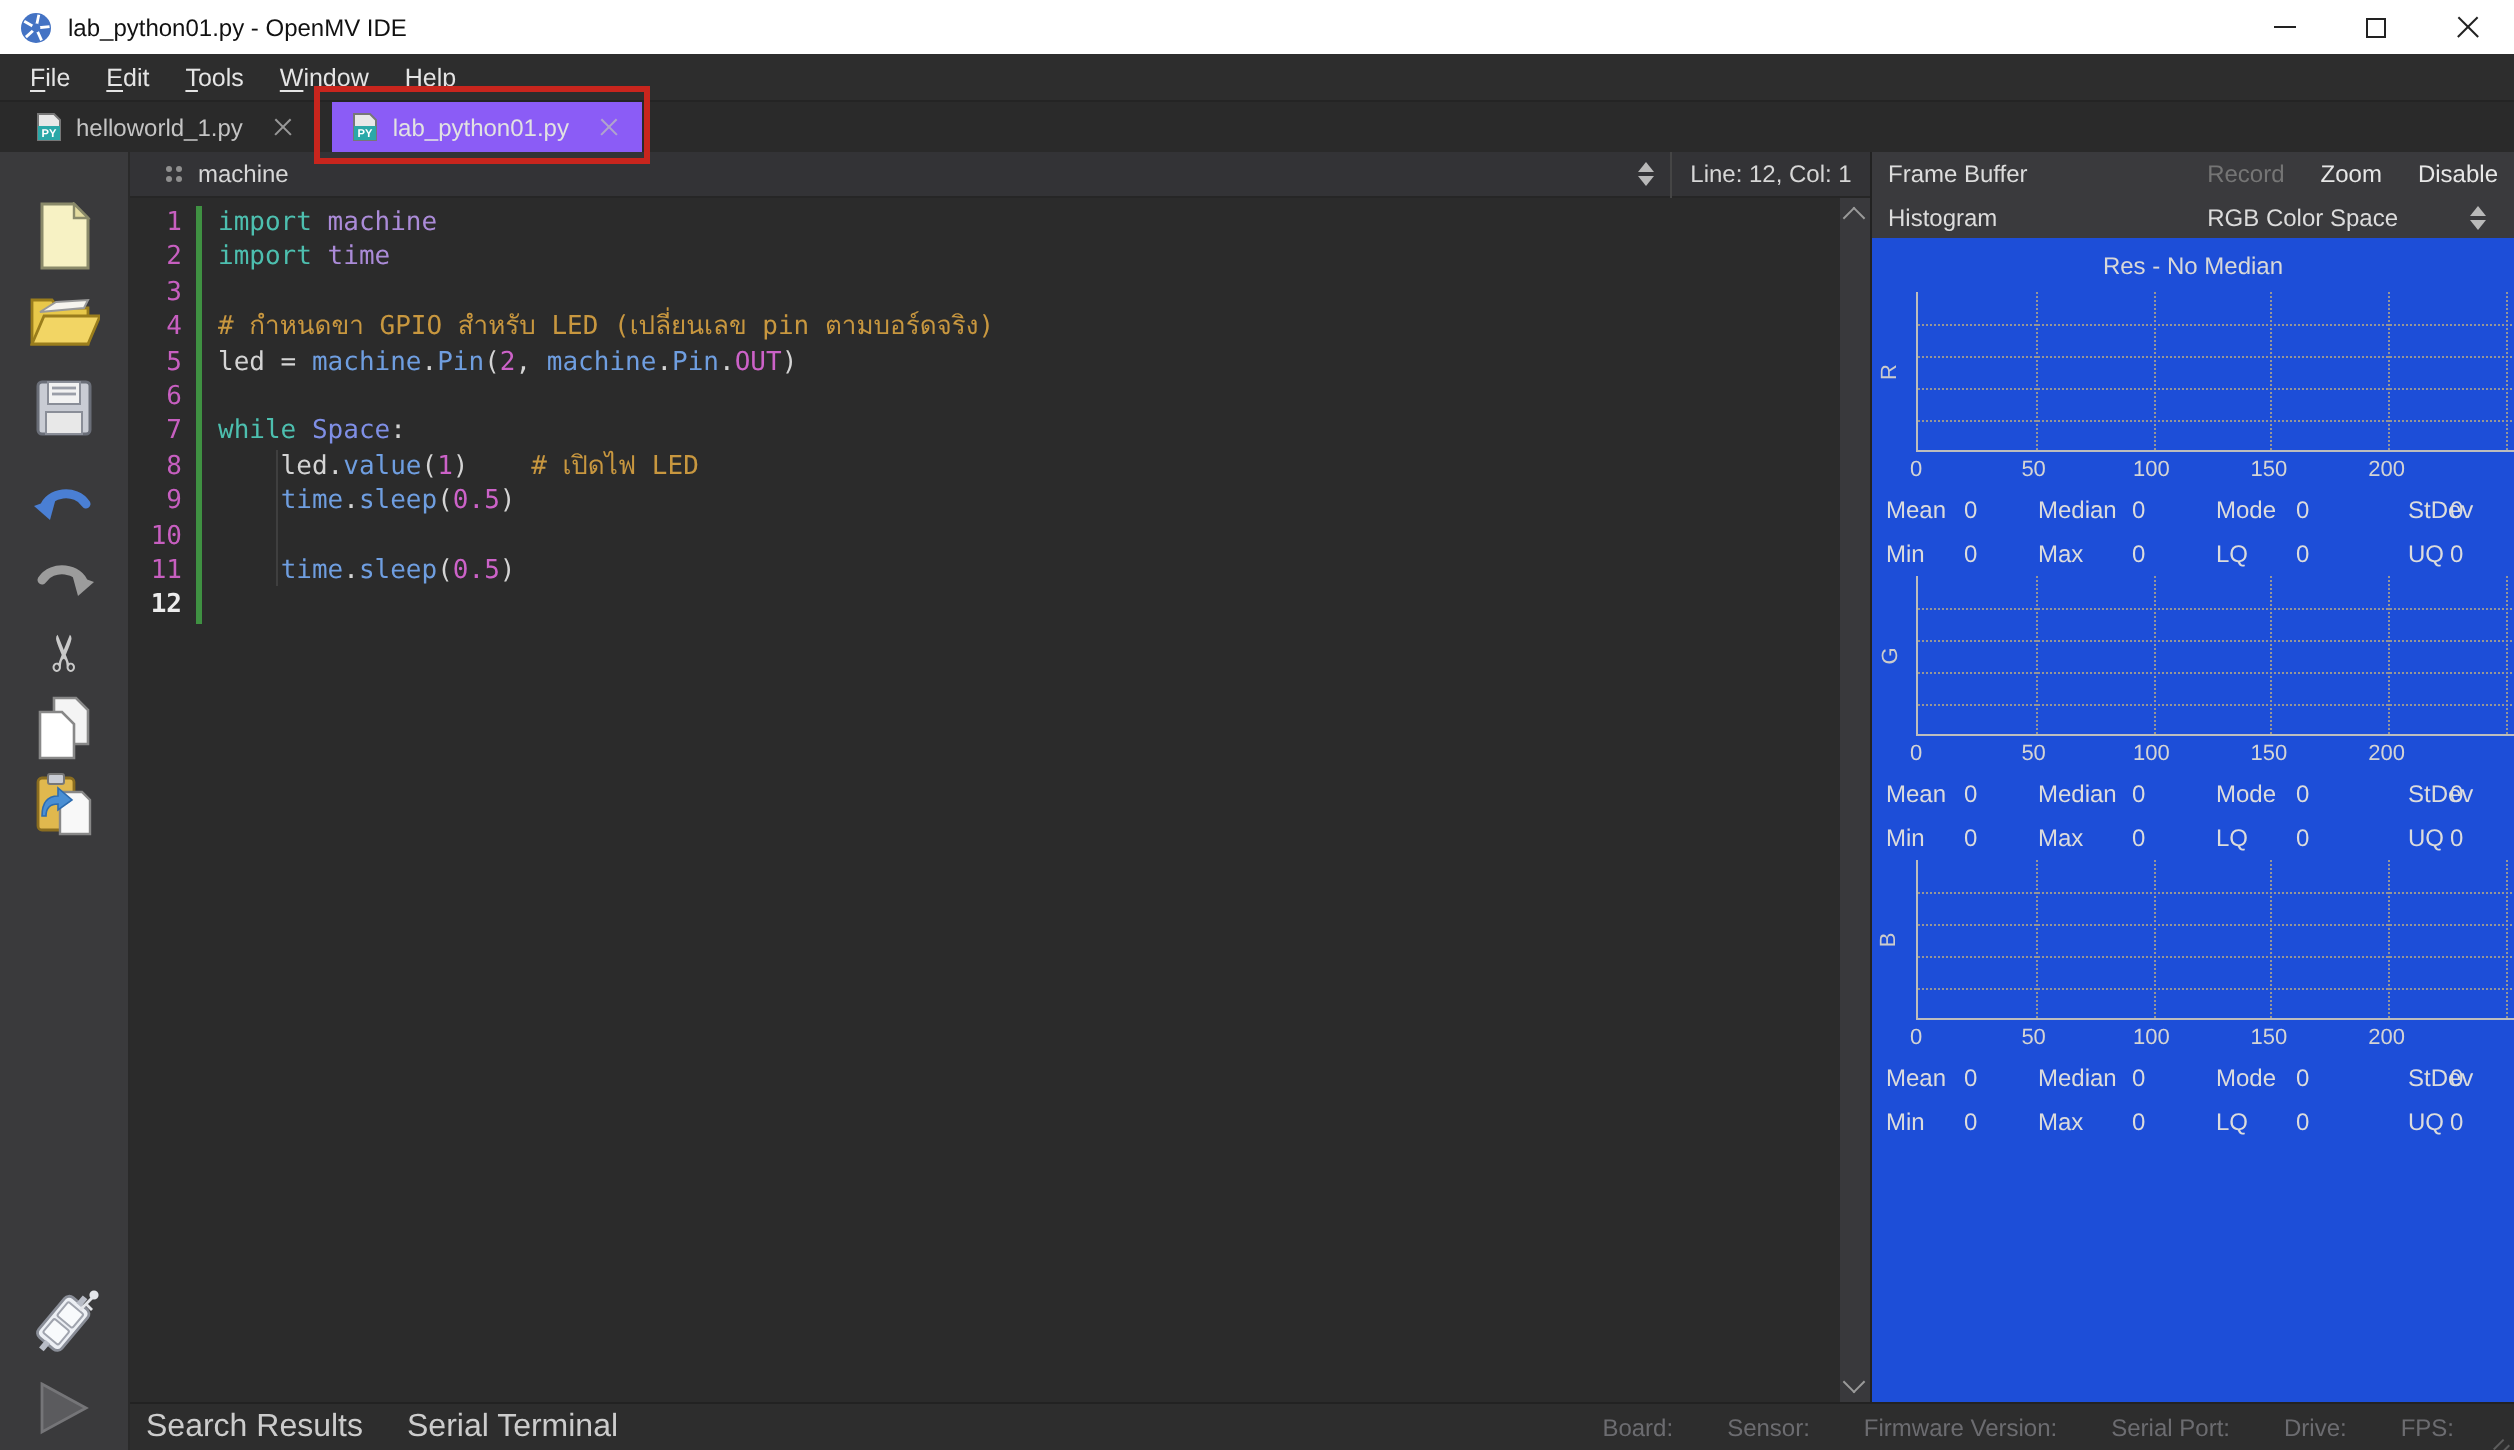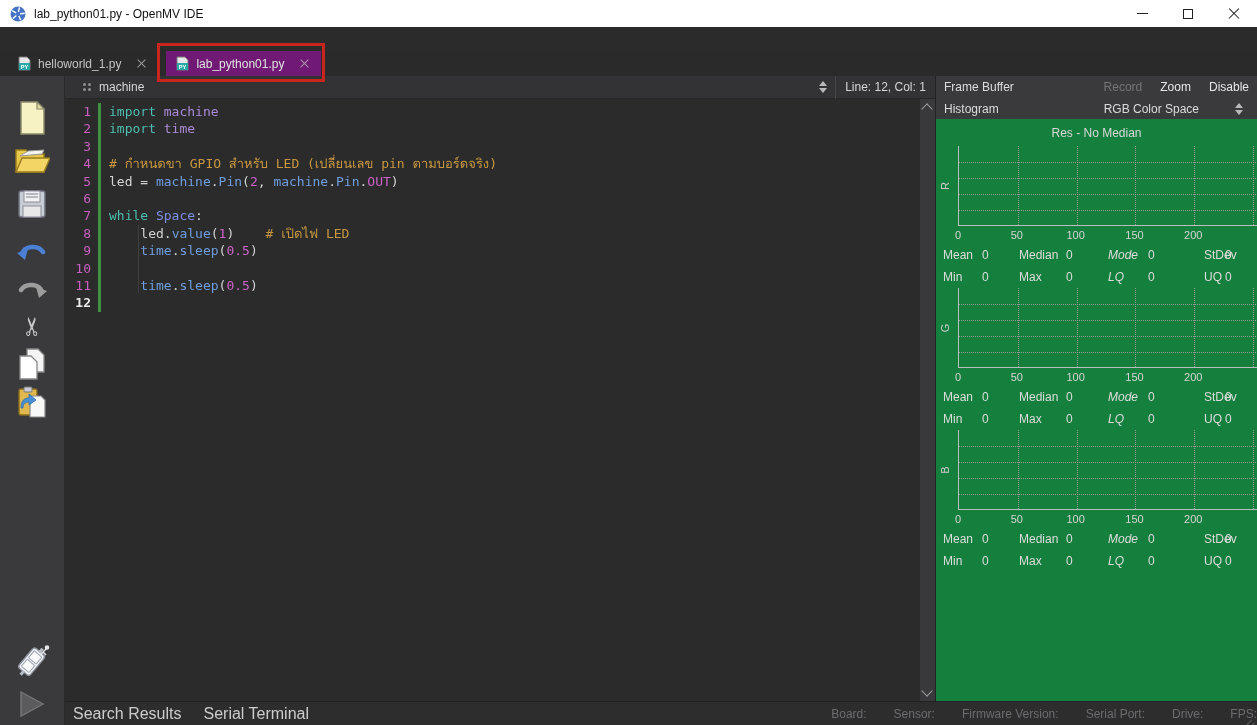--- a/index.html
+++ b/index.html
@@ -19,21 +19,21 @@
   .glyph-close { position:relative; width:12px; height:12px; }
   .glyph-close::before,.glyph-close::after { content:""; position:absolute; left:-1px; top:5px; width:14px; height:1.4px; background:#222; }
   .glyph-close::before { transform:rotate(45deg); } .glyph-close::after { transform:rotate(-45deg); }
   
   .menubar { position:absolute; left:0; top:27px; width:1257px; height:24px; background:#2d2d2d; display:flex; align-items:center; padding-left:6px; border-bottom:1px solid #242424; }
   .menu-item { font-size:12.5px; color:#e4e4e4; padding:3px 9px; }
   .menu-item u { text-decoration:underline; text-underline-offset:2px; }
   
   .tabrow { position:absolute; left:0; top:51px; width:1257px; height:25px; background:#2a2a2a; display:flex; align-items:flex-end; }
   .tab { height:25px; display:inline-flex; align-items:center; padding:0 12px 0 10px; margin-left:8px; font-size:12px; color:#c4c4c4; background:#2a2a2a; }
-  .tab.active { background:#701a75; color:#e2e2e2; }
+  .tab.active { background:#8b5cf6; color:#e2e2e2; }
   .tab .file-icon { margin-right:7px; }
   .tab-close { position:relative; width:9px; height:9px; margin-left:16px; opacity:.75; }
   .tab-close::before,.tab-close::after { content:""; position:absolute; left:-1px; top:4px; width:11px; height:1.2px; background:#bdbdbd; }
   .tab-close::before { transform:rotate(45deg); } .tab-close::after { transform:rotate(-45deg); }
   
   .annotation-box { position:absolute; left:157px; top:43px; width:168px; height:39px; border:3px solid #c8251d; z-index:50; pointer-events:none; }
   
   .left-toolbar { position:absolute; left:0; top:76px; width:65px; height:649px; background:#3a3a3c; border-right:1px solid #2a2a2a; }
   .tool-icon { position:absolute; left:13px; width:38px; height:36px; display:flex; align-items:center; justify-content:center; }
   .scissors { font-family:"DejaVu Sans", sans-serif; font-size:25px; color:#c9c9c9; transform:rotate(-90deg); }
@@ -57,46 +57,46 @@
   .chg { width:3px; background:#3f9142; flex:none; }
   .txt { padding-left:8px; }
   .tok-kw { color:#4dbfaf; } .tok-mod { color:#ab8bd8; } .tok-fn { color:#6f9ee0; }
   .tok-num { color:#cc62c8; } .tok-com { color:#c8973f; } .tok-pl { color:#d4d4d4; } .tok-bool { color:#7f8fe6; }
   .indent-guide { position:absolute; left:73px; top:126px; width:1px; height:68px; background:#3f3f3f; }
   .vscrollbar { position:absolute; right:0; top:0; width:15px; height:602px; background:#39393c; }
   .scroll-arrow { position:absolute; left:3px; width:8px; height:8px; border-right:1.6px solid #9a9a9a; border-bottom:1.6px solid #9a9a9a; }
   .scroll-up { top:6px; transform:rotate(-135deg); }
   .scroll-down { bottom:6px; transform:rotate(45deg); }
   
-  .right-panel { position:absolute; left:935px; top:76px; width:322px; height:625px; background:#15803d; border-left:1px solid #222; }
+  .right-panel { position:absolute; left:935px; top:76px; width:322px; height:625px; background:#1d4ed8; border-left:1px solid #222; }
   .panel-header { height:22px; background:#3a3a3d; display:flex; align-items:center; font-size:12px; color:#dcdcdc; padding:0 8px; }
   .fb-actions { margin-left:auto; display:flex; gap:18px; }
   .fb-action { color:#e6e6e6; }
   .fb-action.disabled { color:#757575; }
   .fb-body { height:124px; background:#282828; display:flex; align-items:center; justify-content:center; }
   .no-image { font-size:21px; color:#8f8f8f; }
   .hist-header { height:21px; background:#3a3a3d; display:flex; align-items:center; font-size:12px; color:#dcdcdc; padding:0 6px 0 8px; }
   .colorspace { margin-left:auto; margin-right:36px; }
   .res-label { height:27px; display:flex; align-items:center; justify-content:center; font-size:12px; color:#d8d8d8; }
   .chart-block { position:relative; height:142px; }
   .plot { position:absolute; left:22px; top:0; width:300px; height:80px; border-left:1px solid #bdbdbd; border-bottom:1px solid #bdbdbd; }
   .ch-label { position:absolute; left:-18px; top:50%; transform:translateY(-50%) rotate(-90deg); font-size:11px; color:#cccccc; }
   .hgrid { position:absolute; left:0; width:100%; height:0; border-top:1px dotted #969696; }
   .vgrid { position:absolute; top:0; width:0; height:100%; border-left:1px dotted #969696; }
   .xlabels { position:absolute; left:0; top:81px; width:322px; height:18px; }
   .xtick { position:absolute; top:2px; transform:translateX(-50%); font-size:11px; color:#d4d4d4; }
   .stats-row { position:absolute; left:0; width:322px; height:22px; font-size:12px; color:#dcdcdc; }
   .stats-row.r1 { top:99px; } .stats-row.r2 { top:121px; }
   .stats-row span { position:absolute; top:3px; }
-  .sc1l{left:7px;} .sc1v{left:46px;} .sc2l{left:83px;} .sc2v{left:130px;} .sc3l{left:172px;font-style:italic;} .sc3v{left:212px;} .sc4l{left:248px;margin-left:20px;} .sc4v{left:289px;}
+  .sc1l{left:7px;} .sc1v{left:46px;} .sc2l{left:83px;} .sc2v{left:130px;} .sc3l{left:172px;} .sc3v{left:212px;} .sc4l{left:248px;margin-left:20px;} .sc4v{left:289px;}
   
   .bottom-bar { position:absolute; left:65px; top:701px; width:1192px; height:24px; background:#2d2d2d; border-top:1px solid #222; display:flex; align-items:center; }
   .bottom-tab { font-size:16px; color:#cccccc; margin-left:22px; }
   .bottom-tab:first-child { margin-left:8px; }
-  .status-fields { margin-left:auto; display:flex; gap:27px; }
+  .status-fields { margin-left:auto; display:flex; gap:27px; margin-right:30px; }
   .status-field { font-size:12px; color:#6c6c70; }
   .resize-grip { position:absolute; right:2px; bottom:2px; width:12px; height:12px; }
   .resize-grip i { position:absolute; background:#5c5c5c; height:1px; }
   .resize-grip i:nth-child(1){ width:12px; right:0; bottom:0; transform:rotate(-45deg); transform-origin:right bottom; }
   .resize-grip i:nth-child(2){ width:7px; right:0; bottom:0; transform:rotate(-45deg) translate(0,-4px); transform-origin:right bottom; }
 </style>
 </head>
 <body>
 
 <div id="window">
@@ -120,20 +120,27 @@
         </div>
       <div class="win-btn">
           <span class="glyph-max"></span>
         </div>
       <div class="win-btn">
           <span class="glyph-close"></span>
         </div>
     </div>
   </div>
 
+  <div class="menubar" id="menubar">
+      <span class="menu-item"><u>F</u>ile</span>
+      <span class="menu-item"><u>E</u>dit</span>
+      <span class="menu-item"><u>T</u>ools</span>
+      <span class="menu-item"><u>W</u>indow</span>
+      <span class="menu-item"><u>H</u>elp</span>
+    </div>
 
   <div class="tabrow" id="tabrow">
       <div class="tab">
         <svg width="13" height="15" viewBox="0 0 13 15" class="file-icon">
           <path d="M1 1 L9 1 L12 4 L12 14 L1 14 Z" fill="#e8e8e8" stroke="#777" stroke-width="1"></path>
           <rect x="1" y="7" width="11" height="7" fill="#2aa8a8"></rect>
           <text x="6.5" y="12.6" font-size="5.6" font-family="Liberation Sans, sans-serif" fill="#ffffff" text-anchor="middle" font-weight="bold">PY</text>
         </svg>
         <span>helloworld_1.py</span>
         <span class="tab-close"></span>

